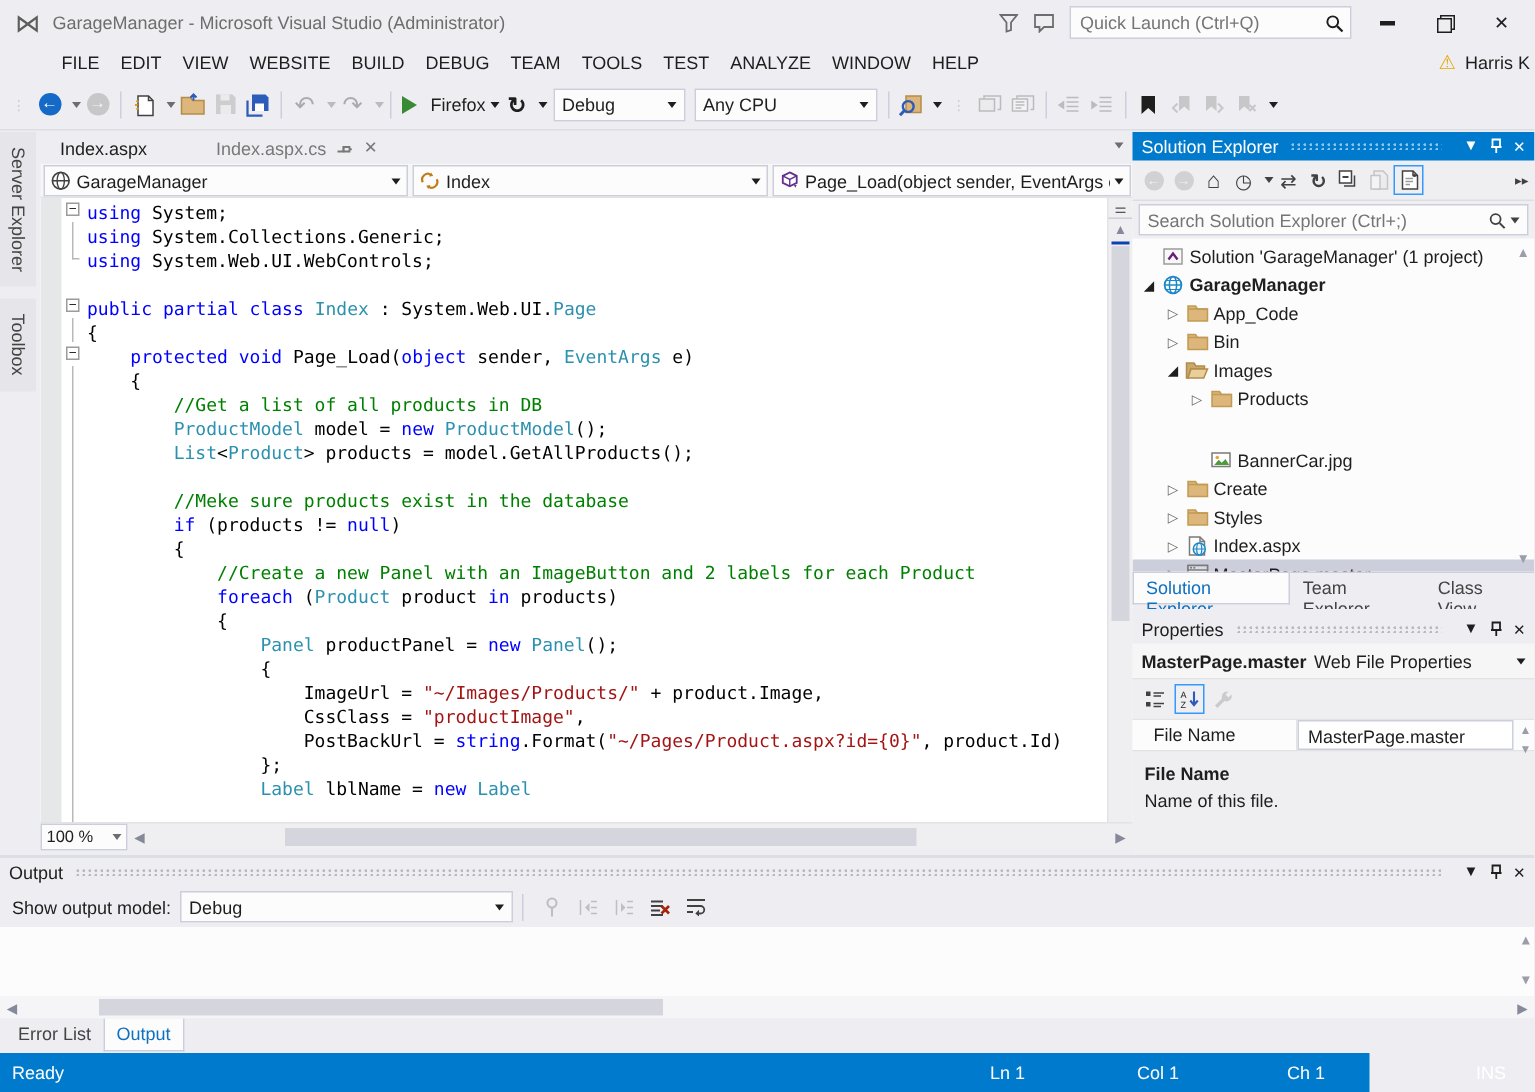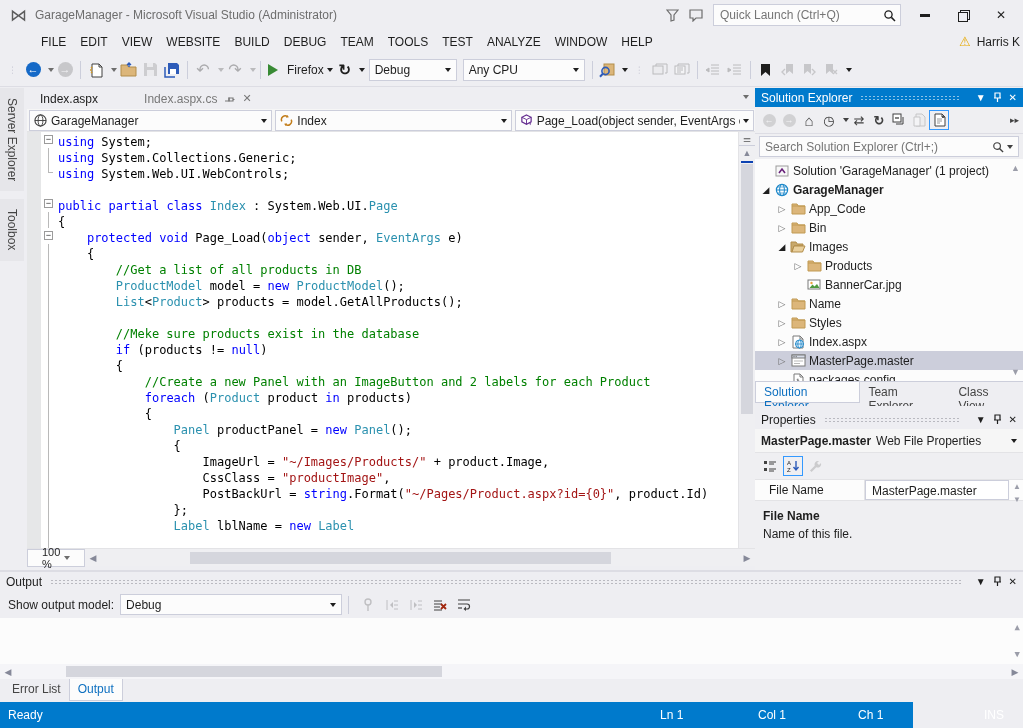--- a/index.html
+++ b/index.html
@@ -64,21 +64,21 @@
   .ol-minus { position:absolute; left:3px; top:3px; width:9px; height:9px; border:1px solid #9B9B9B; background:#fff; font-size:9px; line-height:7px; text-align:center; color:#1E1E1E; }
   .ol-line  { position:absolute; left:7px; top:0; width:1px; height:16px; background:#B9B9B9; }
   .ol-end   { position:absolute; left:7px; top:0; width:5px; height:9px; border-left:1px solid #B9B9B9; border-bottom:1px solid #B9B9B9; }
   .tk-k { color:#0000FF; } .tk-t { color:#2B91AF; } .tk-s { color:#A31515; } .tk-c { color:#008000; } .tk-p { color:#000; }
   #vscroll { position:absolute; right:0; top:0; width:17px; height:416px; background:#EFEFF2; border-left:1px solid #E3E3E6; }
   #vsplit-grip { height:14px; border-bottom:1px solid #CCCEDB; display:flex; align-items:center; justify-content:center; color:#555; font-size:9px; }
   .scroll-arrow { color:#868999; font-size:9px; text-align:center; height:14px; line-height:14px; }
   #vmarker { height:2px; background:#0D42B2; margin:1px 2px; }
   #vthumb { margin:0 2px; height:250px; background:#D5D6DD; }
   #editor-hscroll { height:18px; background:#EFEFF2; border-top:1px solid #E3E3E6; display:flex; align-items:center; }
-  #zoom-combo { width:58px; height:18px; background:#FCFCFC; border:1px solid #CCCEDB; display:flex; align-items:center; font-size:11px; padding:0 14px; }
+  #zoom-combo { width:58px; height:18px; background:#FCFCFC; border:1px solid #CCCEDB; display:flex; align-items:center; font-size:11px; padding:0 3px; }
   #zoom-combo .caret-down { margin-left:auto; }
   .h-arrow { width:16px; text-align:center; color:#868999; font-size:9px; }
   #h-track { flex:1; height:12px; position:relative; }
   #h-thumb { position:absolute; left:14%; width:66%; top:0; height:12px; background:#D5D6DD; }
 
   
   #right-col { position:absolute; left:755px; top:88px; width:268px; height:482px; }
   #solution-explorer { position:absolute; left:0; top:0; width:268px; height:312px; background:#EFEFF2; }
   .panel-title-blue { height:19px; background:#007ACC; color:#fff; display:flex; align-items:center; padding:0 6px; font-size:12px; }
   .panel-title-gray { height:19px; background:#EEEEF2; color:#1E1E1E; display:flex; align-items:center; padding:0 6px; font-size:12px; }
@@ -629,40 +629,40 @@
         <div class="tree-row" style="padding-left: 36px;">
           <span class="tree-exp">▷</span>
           <span class="tree-ico">
             <svg width="15" height="13" viewBox="0 0 15 13">
               <path d="M1 2h5l1.3 2H14v8H1z" fill="#DCB67A" stroke="#C19A53"></path>
               <path d="M1 4h13" stroke="#C19A53"></path>
             </svg>
           </span>
           <span class="tree-lbl">Products</span>
         </div>
-        <div class="tree-row" style="padding-left: 36px;">
+        <div class="tree-row" style="padding-left: 36px; margin-top: 22px;">
           <span class="tree-exp"></span>
           <span class="tree-ico">
             <svg width="14" height="13" viewBox="0 0 14 13">
               <rect x="1" y="2" width="12" height="9" fill="#FFF" stroke="#7A7A7A"></rect>
               <circle cx="4.5" cy="5" r="1.2" fill="#E8A33D"></circle>
               <path d="M2.5 10l3-3.5 2 2L10 6l2.5 4z" fill="#4E9A3F"></path>
             </svg>
           </span>
           <span class="tree-lbl">BannerCar.jpg</span>
         </div>
         <div class="tree-row" style="padding-left: 20px;">
           <span class="tree-exp">▷</span>
           <span class="tree-ico">
             <svg width="15" height="13" viewBox="0 0 15 13">
               <path d="M1 2h5l1.3 2H14v8H1z" fill="#DCB67A" stroke="#C19A53"></path>
               <path d="M1 4h13" stroke="#C19A53"></path>
             </svg>
           </span>
-          <span class="tree-lbl">Name</span>
+          <span class="tree-lbl">Create</span>
         </div>
         <div class="tree-row" style="padding-left: 20px;">
           <span class="tree-exp">▷</span>
           <span class="tree-ico">
             <svg width="15" height="13" viewBox="0 0 15 13">
               <path d="M1 2h5l1.3 2H14v8H1z" fill="#DCB67A" stroke="#C19A53"></path>
               <path d="M1 4h13" stroke="#C19A53"></path>
             </svg>
           </span>
           <span class="tree-lbl">Styles</span>

